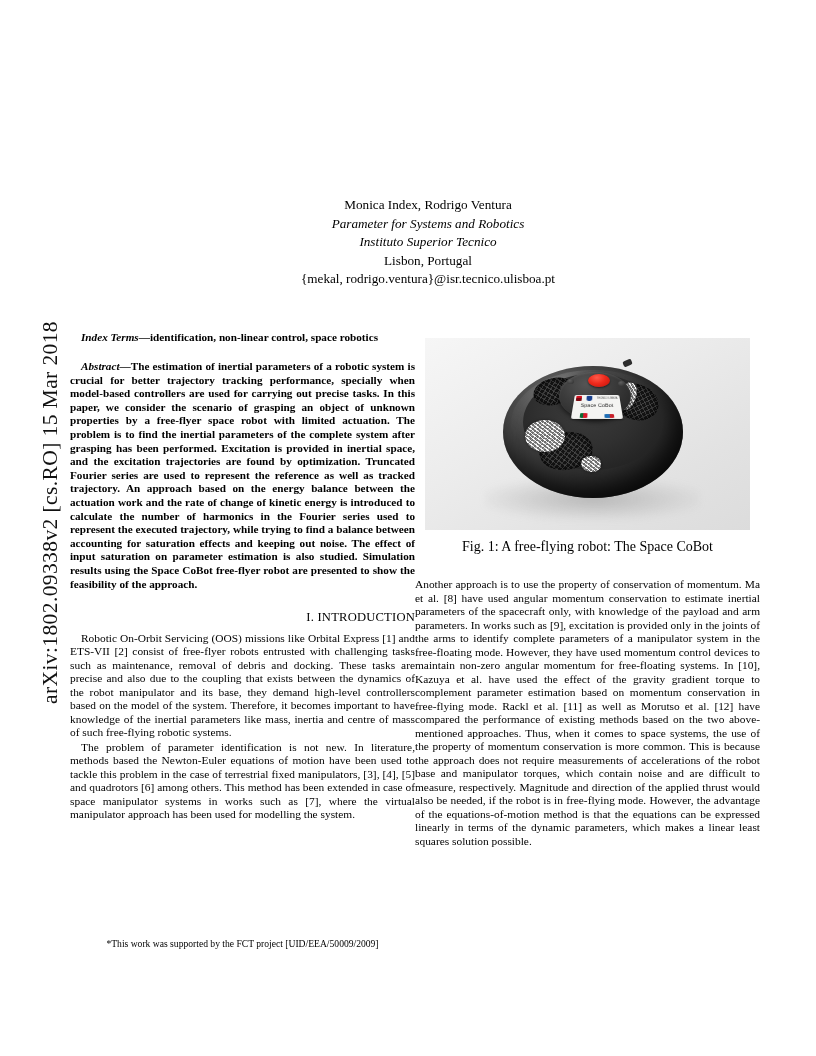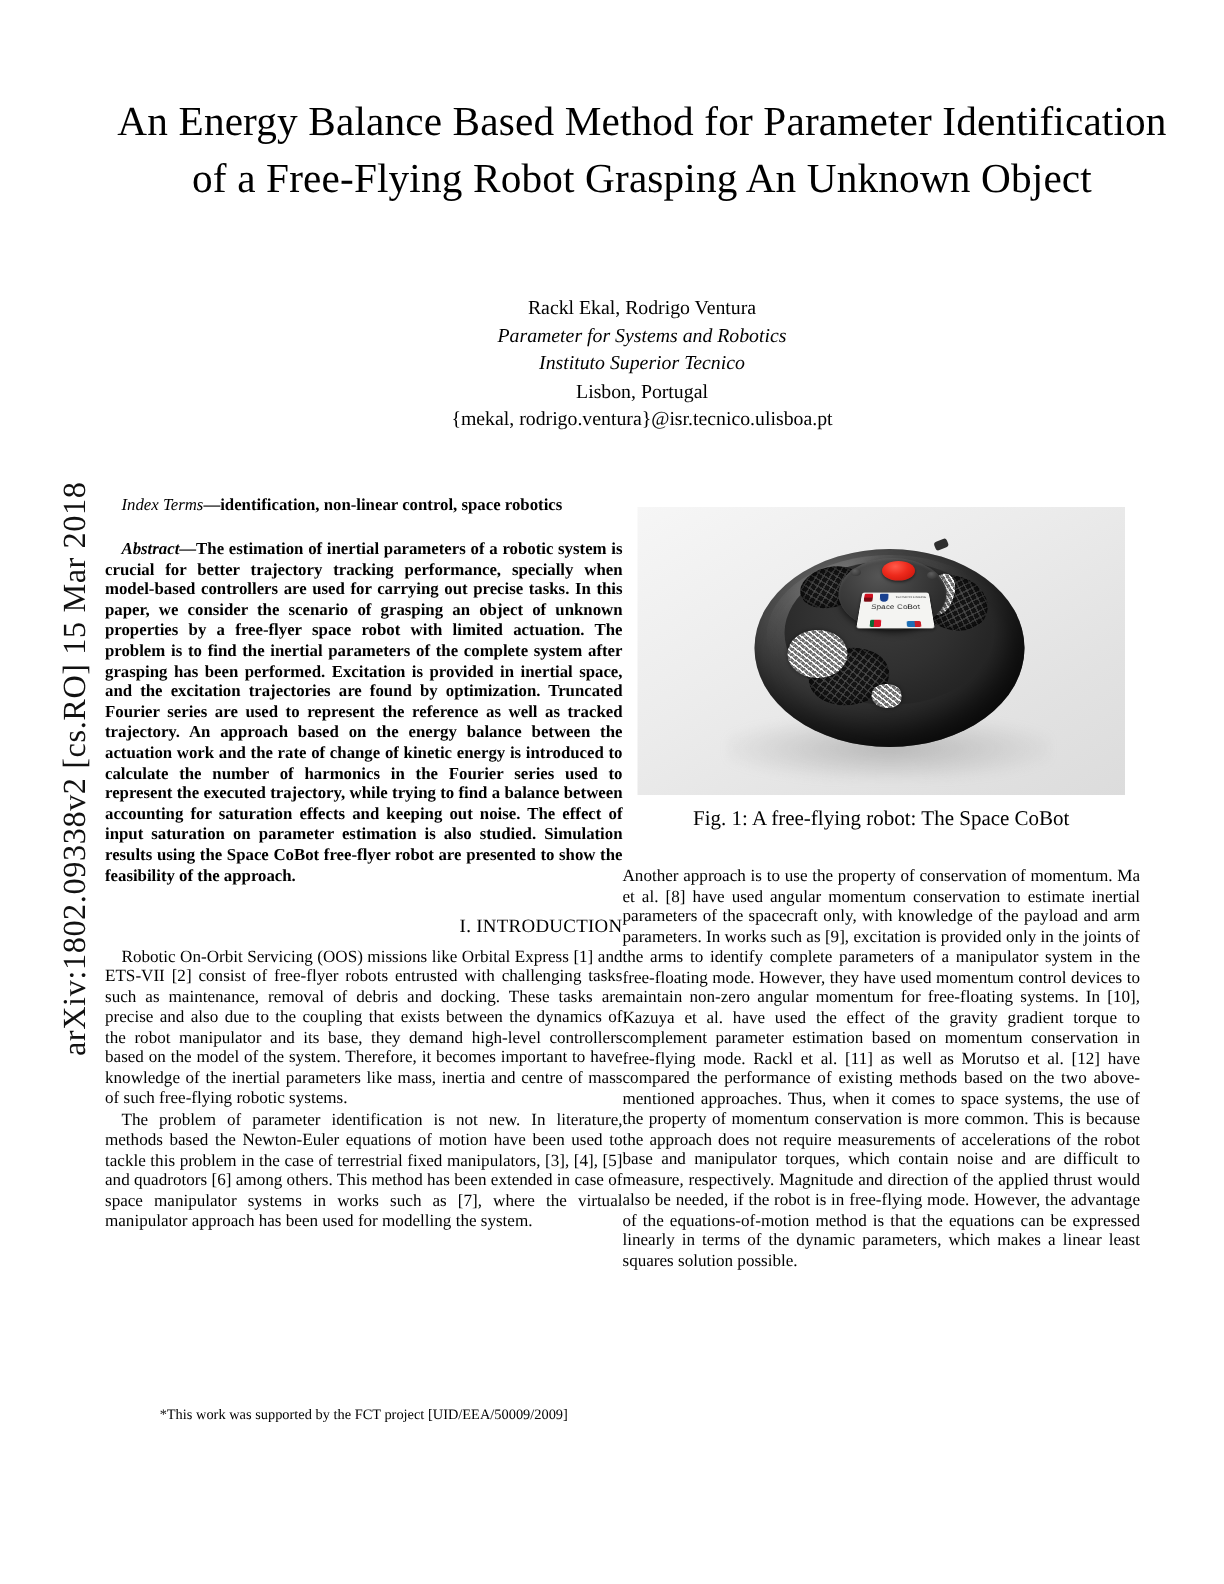--- a/index.html
+++ b/index.html
@@ -94,21 +94,21 @@
   .indent { text-indent: 11px; }
 
   .index-terms {
     font-weight: bold;
     text-indent: 11px;
     font-size: 11.2px;
     line-height: 14px;
   }
   .index-terms .it-head {
     font-style: italic;
-    font-weight: normal;
+    font-weight: bold;
   }
 
   .abstract {
     font-weight: bold;
     text-indent: 11px;
     margin-top: 16px;
     font-size: 11.2px;
     line-height: 13.6px;
     text-align: justify;
   }
@@ -326,26 +326,23 @@
 </style>
 </head>
 <body>
 
 <div class="arxiv-stamp">
   <div class="stamp-text">arXiv:1802.09338v2  [cs.RO]  15 Mar 2018</div>
 </div>
 
 <div class="page">
 
-  <div class="title-block">
-    <h1 class="paper-title">An Energy Balance Based Method for Parameter Identification of a Free-Flying Robot Grasping An Unknown Object</h1>
-  </div>
 
   <div class="authors-block">
-    <div class="author-names">Rackl Ekal, Rodrigo Ventura</div>
+    <div class="author-names">Monica Index, Rodrigo Ventura</div>
     <div class="affil">Parameter for Systems and Robotics</div>
     <div class="affil">Instituto Superior Tecnico</div>
     <div>Lisbon, Portugal</div>
     <div class="contact">{mekal, rodrigo.ventura}@isr.tecnico.ulisboa.pt</div>
   </div>
 
   <div class="col col-left">
 
     <p class="index-terms"><span class="it-head">Index Terms</span><span>—</span><span>identification, non-linear control, space robotics</span></p>
 

